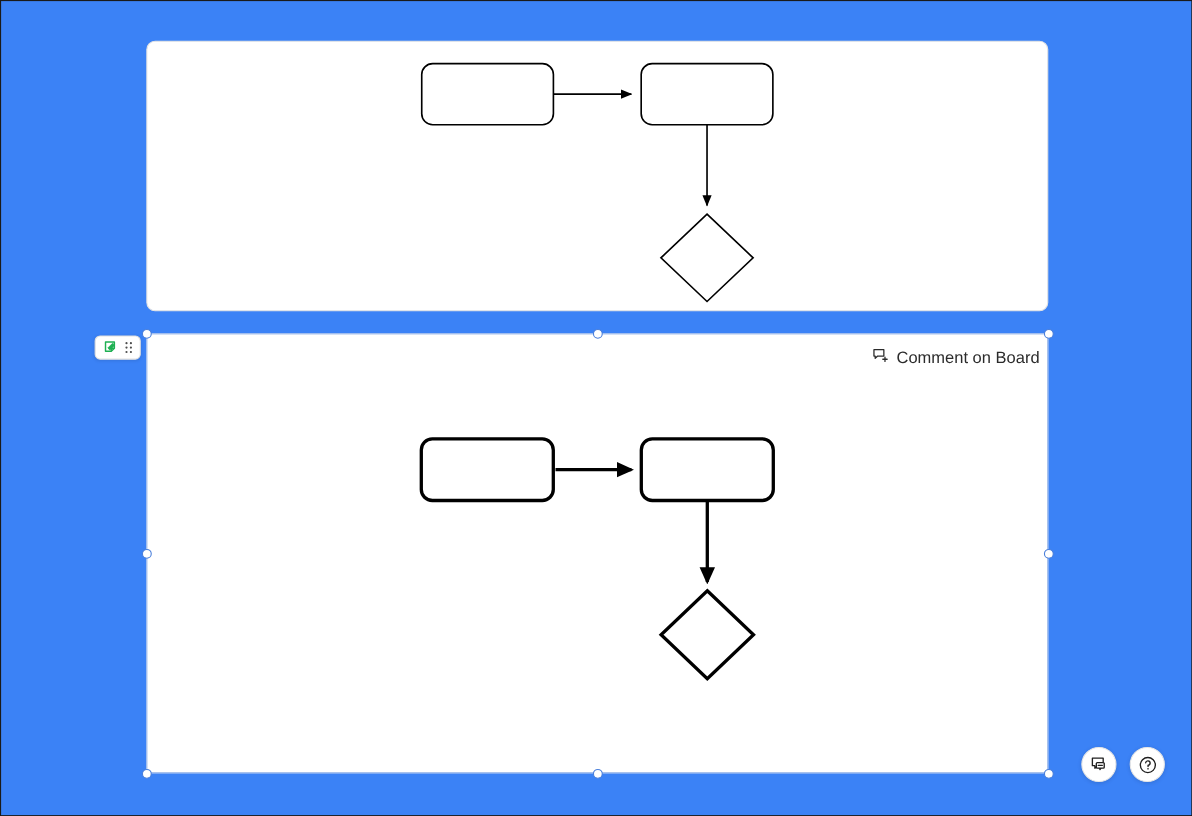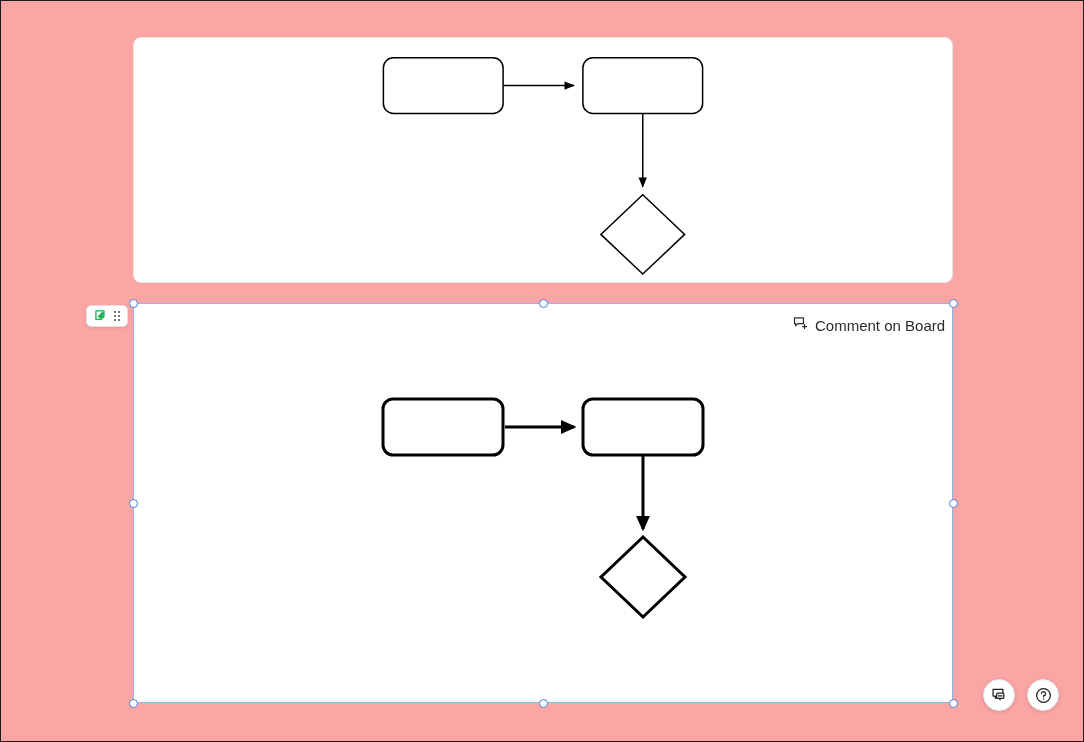--- a/index.html
+++ b/index.html
@@ -7,21 +7,21 @@
     padding: 0;
     background: #ffffff;
   }
   body {
     font-family: "Liberation Sans", sans-serif;
   }
   #canvas {
     position: relative;
     width: 1084px;
     height: 742px;
-    background: #fca5a5;
+    background: #3b82f6;
     border: 1px solid #1a1a1a;
     box-sizing: border-box;
     overflow: hidden;
     text-align: right;
   }
 
   
   .frame {
     position: absolute;
     background: #ffffff;

